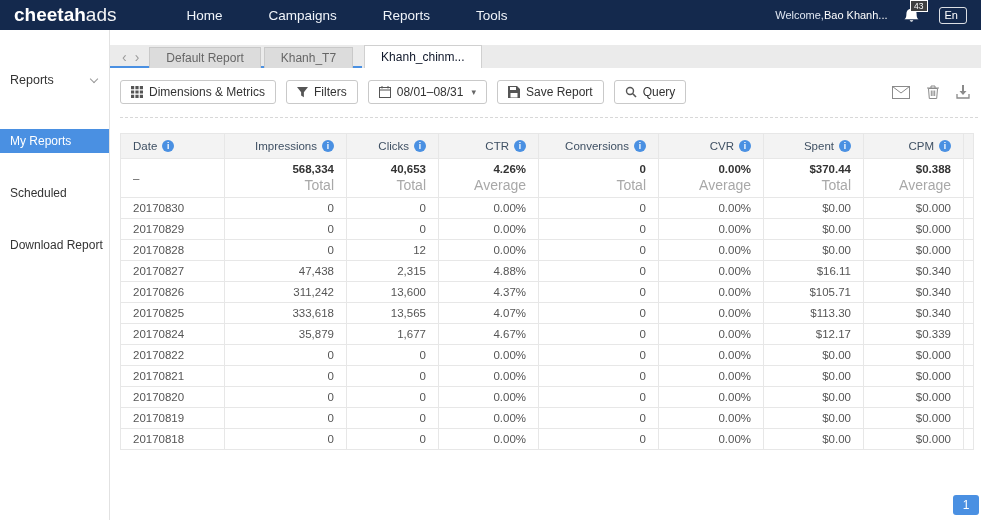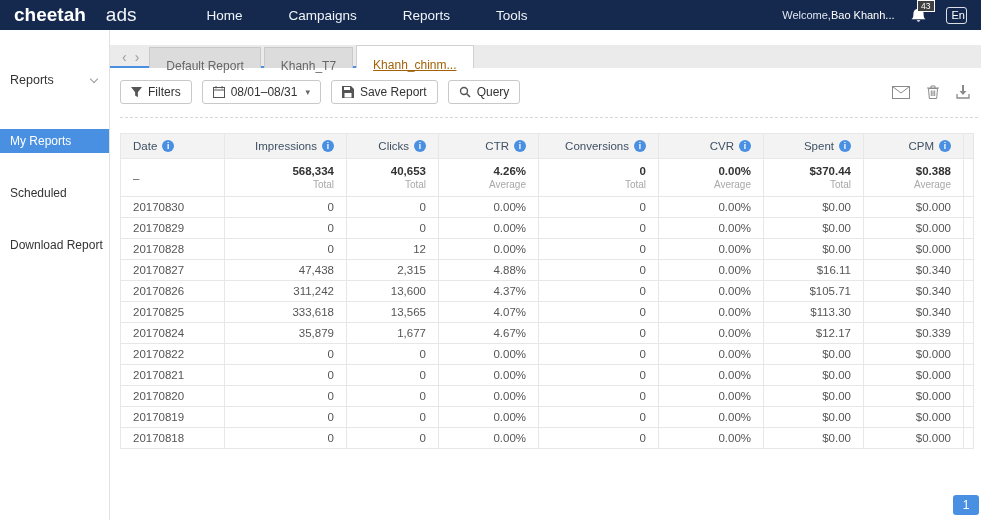--- a/index.html
+++ b/index.html
@@ -4,30 +4,30 @@
 <style>
   * { margin:0; padding:0; box-sizing:border-box; }
   html,body { width:981px; height:520px; overflow:hidden; background:#fff;
     font-family:"Liberation Sans","DejaVu Sans",sans-serif; cursor:default; }
 
   
   .navbar { height:30px; background:#14294d; display:flex; align-items:center;
     padding:0 14px; color:#fff; }
   .brand { font-size:19px; margin-right:70px; white-space:nowrap; cursor:pointer; }
   .brand-bold { font-weight:bold; }
-  .brand-light { font-weight:normal; margin-left:20px; opacity:.95; }
+  .brand-light { font-weight:normal; margin-left:0; opacity:.95; }
   .nav-items { display:flex; gap:46px; font-size:13.5px; }
   .nav-item { color:#f0f4fa; text-decoration:none; cursor:pointer; white-space:nowrap; }
   .nav-right { margin-left:auto; display:flex; align-items:center; gap:16px; font-size:11px; }
   .welcome-wrap { display:flex; align-items:center; color:#dfe6f2; }
   .username { color:#fff; cursor:pointer; }
   .bell-wrap { position:relative; display:inline-flex; cursor:pointer; margin-right:4px; }
   .badge { position:absolute; top:-7px; right:-9px; background:#404040; border:1px solid #fff;
     border-radius:0; font-size:8.5px; line-height:10px; padding:0 3px; color:#fff; }
-  .lang-btn { border:1px solid rgba(255,255,255,.85); border-radius:3px; padding:1px 1px 2px 5px;
+  .lang-btn { border:1px solid rgba(255,255,255,.85); border-radius:3px; padding:1px 8px 2px 5px;
     font-size:11px; color:#fff; cursor:pointer; }
 
   
   .layout { display:flex; height:490px; }
   .sidebar { width:110px; min-width:110px; border-right:1px solid #e2e2e2; padding-top:43px;
     background:#fff; }
   .sidebar-section { display:flex; justify-content:space-between; align-items:center;
     padding:0 12px 14px 10px; font-size:12.5px; color:#333; cursor:pointer; }
   .chev-css { width:6px; height:6px; border-right:1.5px solid #999; border-bottom:1.5px solid #999;
     transform:rotate(45deg); margin-top:-3px; }
@@ -38,25 +38,25 @@
   .main { flex:1; display:flex; flex-direction:column; position:relative; background:#fff; }
 
   
   .tabstrip { margin-top:15px; height:23px; background:#ebebeb; display:flex;
     align-items:flex-end; padding-left:6px; position:relative; }
   .tab-underline { position:absolute; left:0; bottom:0; width:252px; height:2px;
     background:#4a90e2; }
   .tab-arrows { display:flex; align-items:center; height:100%; padding:0 6px 0 2px;
     color:#9a9a9a; font-size:14px; }
   .tab-arrow { padding:0 4px; cursor:pointer; line-height:1; }
-  .tab { height:21px; line-height:20px; padding:8px 16px; background:#dcdcdc;
+  .tab { height:21px; line-height:20px; padding:0 16px; background:#dcdcdc;
     border:1px solid #c9c9c9; border-bottom:none; font-size:12px; color:#666;
     margin-right:3px; cursor:pointer; white-space:nowrap; z-index:1; }
-  .tab.active { background:#fff; color:#a16207; height:23px; line-height:22px;
-    margin-left:0; border-color:#d0d0d0; z-index:2;text-decoration:underline; }
+  .tab.active { background:#fff; color:#0f172a; height:23px; line-height:22px;
+    margin-left:8px; border-color:#d0d0d0; z-index:2; }
 
   
   .toolbar { display:flex; align-items:center; gap:10px; padding:12px 12px 0 10px; }
   .btn { display:inline-flex; align-items:center; gap:6px; border:1px solid #c9c9c9;
     border-radius:3px; background:#fff; padding:4px 10px; font-size:12px; color:#333;
     cursor:pointer; white-space:nowrap; }
   .btn svg { display:block; }
   .caret { font-size:9px; color:#666; margin-left:2px; }
   .toolbar-right { margin-left:auto; display:flex; align-items:center; gap:17px; padding-right:6px; }
   .icon-btn { display:inline-flex; cursor:pointer; }
@@ -66,21 +66,21 @@
   
   .table-wrap { margin:15px 14px 0 10px; }
   table { width:100%; border-collapse:collapse; table-layout:fixed; }
   th,td { border:1px solid #e7e7e7; font-size:11.5px; overflow:hidden; white-space:nowrap; }
   thead th { background:#f3f3f3; color:#3f5063; font-weight:normal; height:25px; padding:0 12px; }
   .col-left { text-align:left; }
   .col-right { text-align:right; }
   tbody td { height:21px; padding:0 12px; color:#555; }
   tr.total-row td { height:38px; padding:4px 12px; vertical-align:middle; }
   .tval { font-weight:bold; color:#333; }
-  .tsub { color:#a8a8a8; font-size:10px; margin-top:2px; }
+  .tsub { color:#a8a8a8; font-size:14px; margin-top:2px; }
   .info-icon { display:inline-block; width:12px; height:12px; line-height:12px; border-radius:50%;
     background:#4a90e2; color:#fff; font-size:8.5px; font-weight:bold; text-align:center;
     margin-left:5px; vertical-align:1px; cursor:pointer; }
   th.spacer, td.spacer { padding:0; }
 
   
   .pagination { position:absolute; right:9px; bottom:5px; }
   .page-btn { width:26px; height:20px; background:#4a90e2; color:#fff; border:none;
     border-radius:3px; font-size:12px; cursor:pointer; display:flex; align-items:center;
     justify-content:center; }
@@ -135,20 +135,26 @@
       <div class="tab-arrows">
         <span class="tab-arrow">‹</span>
         <span class="tab-arrow">›</span>
       </div>
       <div class="tab">Default Report</div>
       <div class="tab">Khanh_T7</div>
       <div class="tab active">Khanh_chinm...</div>
     </div>
 
     <div class="toolbar">
+      <button class="btn">
+        <svg width="12" height="12" viewBox="0 0 12 12">
+            <path fill="#555" d="M0 0h3.2v3.2H0zM4.4 0h3.2v3.2H4.4zM8.8 0h3.2v3.2H8.8zM0 4.4h3.2v3.2H0zM4.4 4.4h3.2v3.2H4.4zM8.8 4.4h3.2v3.2H8.8zM0 8.8h3.2v3.2H0zM4.4 8.8h3.2v3.2H4.4zM8.8 8.8h3.2v3.2H8.8z"></path>
+          </svg>
+        <span>Dimensions &amp; Metrics</span>
+      </button>
       <button class="btn">
         <svg width="11" height="11" viewBox="0 0 12 12">
             <path fill="#555" d="M0 0h12L7.5 5.6v5.6L4.5 9.4V5.6z"></path>
           </svg>
         <span>Filters</span>
       </button>
       <button class="btn">
         <svg width="12" height="12" viewBox="0 0 12 12">
             <rect x="0.5" y="1.5" width="11" height="10" fill="none" stroke="#555"></rect>
             <line x1="0.5" y1="4" x2="11.5" y2="4" stroke="#555"></line>

